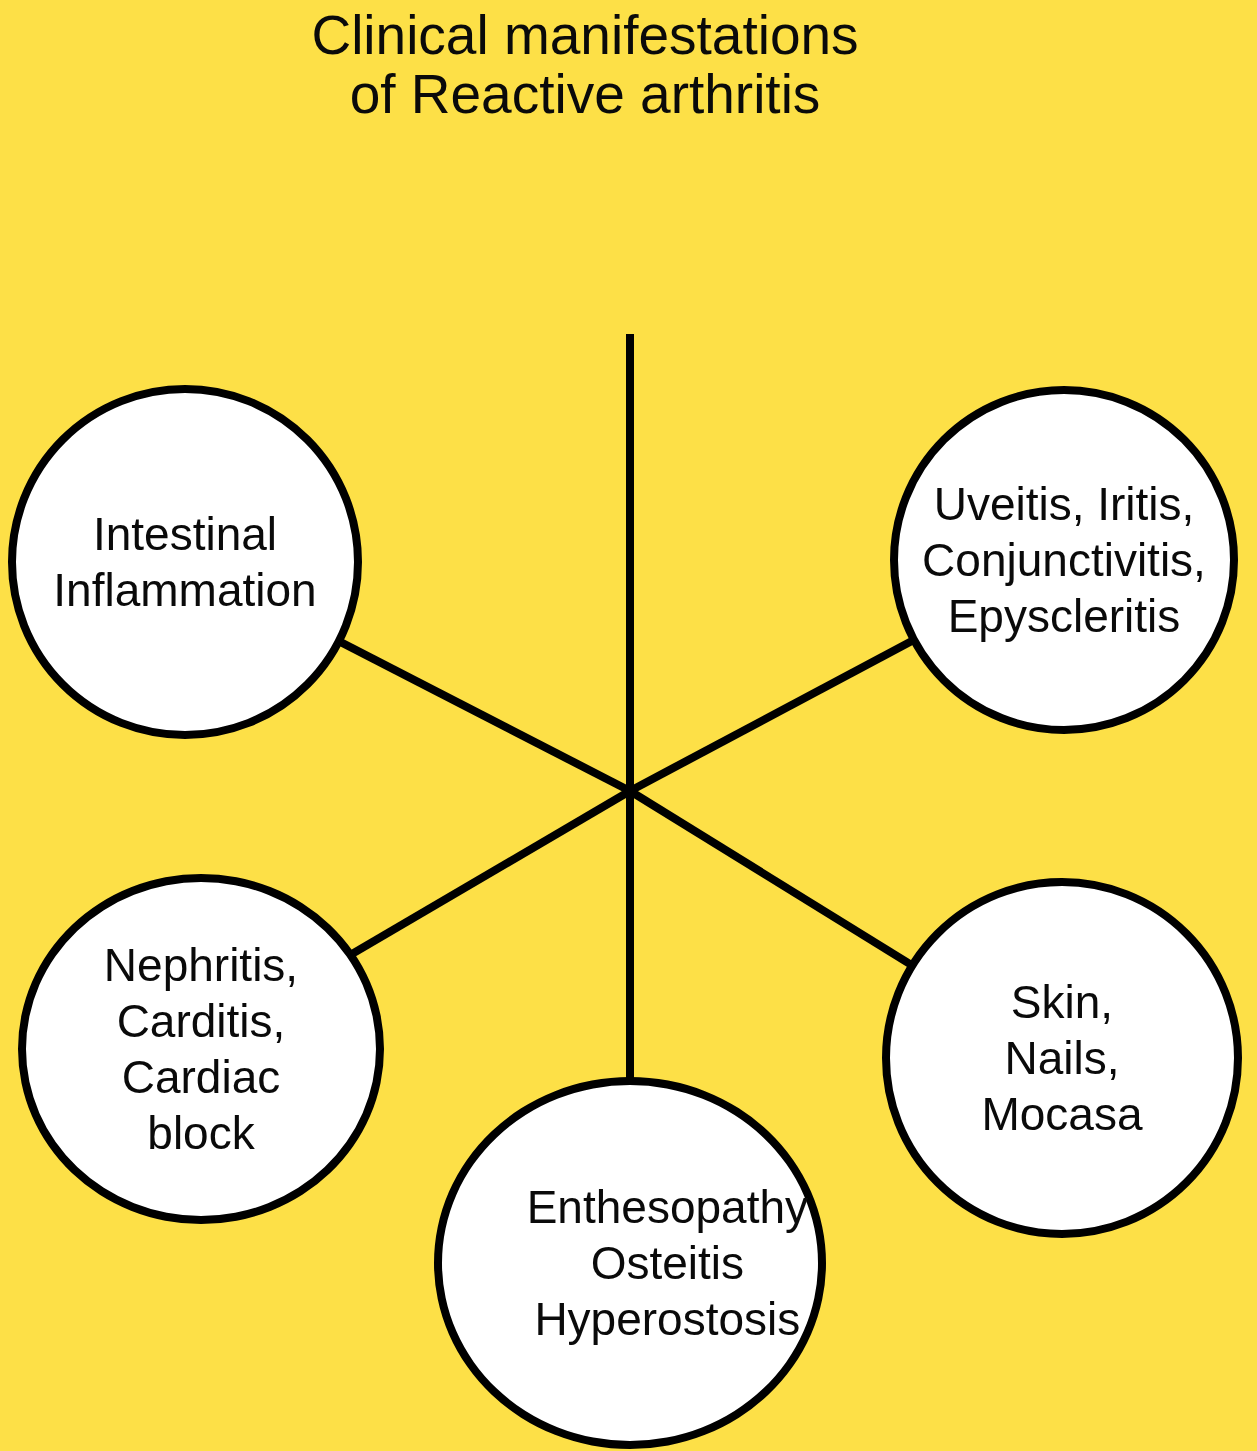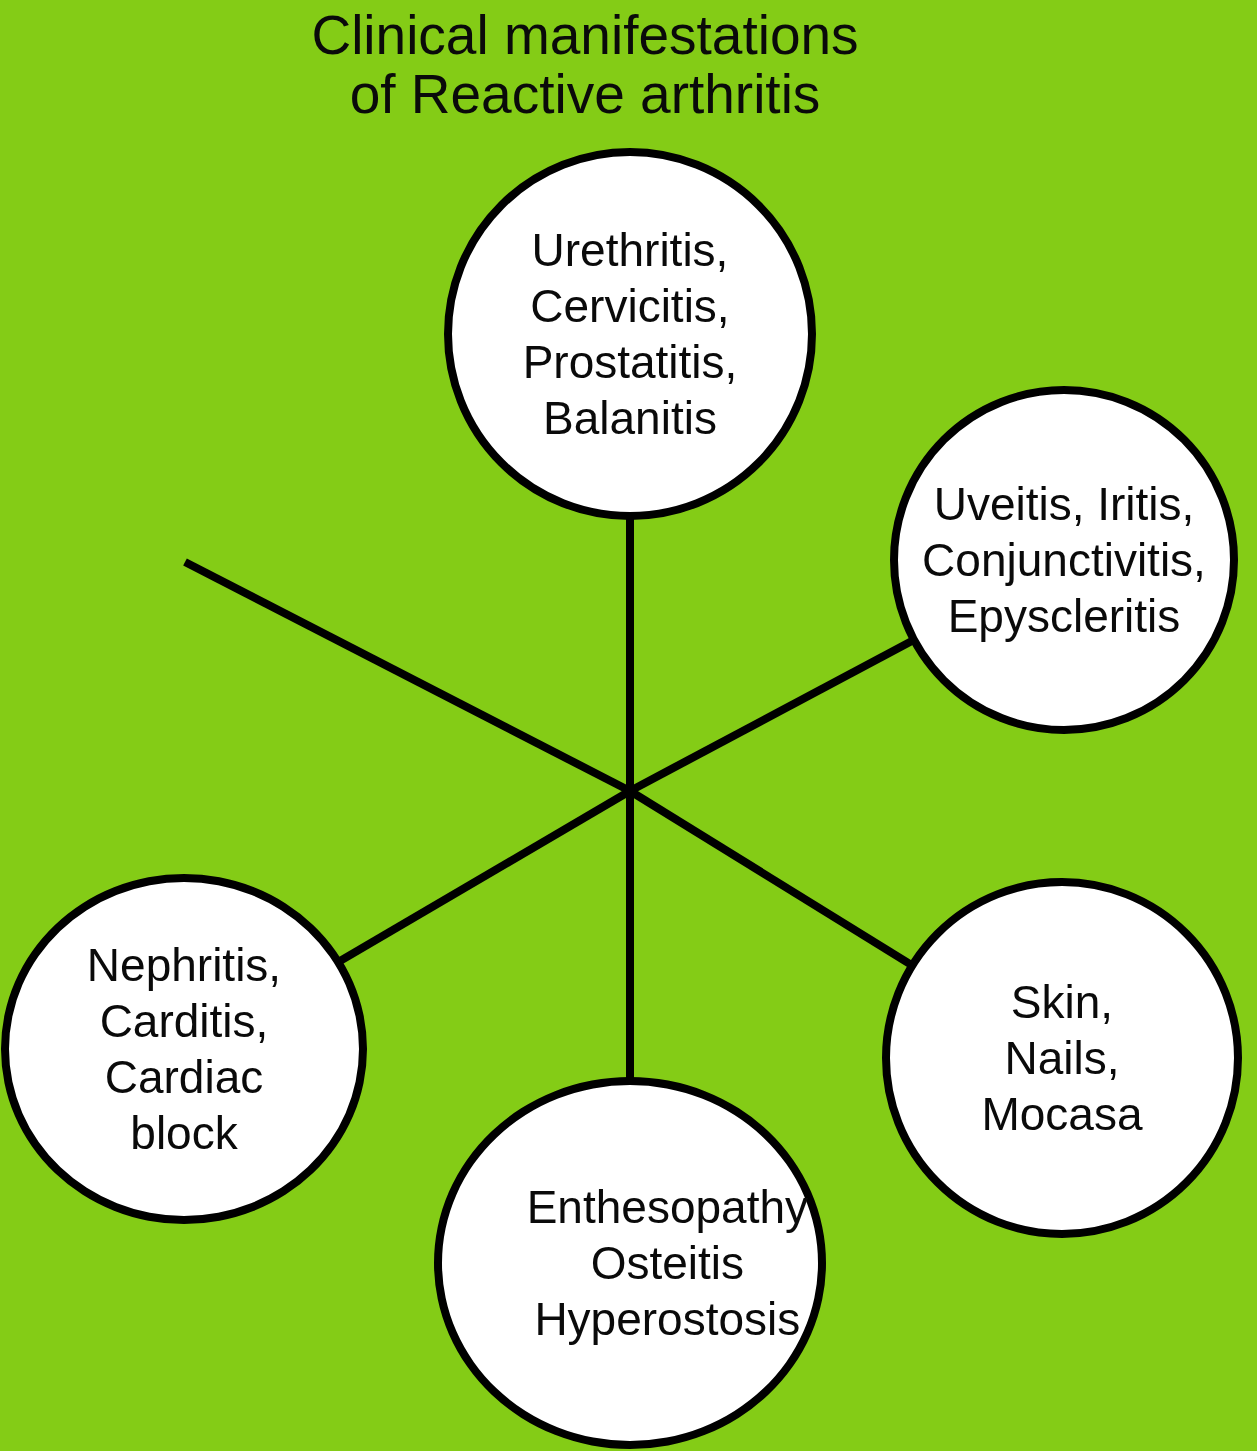--- a/index.html
+++ b/index.html
@@ -4,21 +4,21 @@
 <style>
   html, body {
     margin: 0;
     padding: 0;
     background: #ffffff;
   }
   #canvas {
     position: relative;
     width: 1257px;
     height: 1451px;
-    background: #84cc16;
+    background: #fde047;
     font-family: "Liberation Sans", sans-serif;
     color: #000000;
     overflow: hidden;
   }
   #title {
     position: absolute;
     top: 6px;
     left: 0;
     width: 1170px;
     text-align: center;
@@ -48,54 +48,52 @@
     font-size: 46px;
     line-height: 1.22;
     color: #0a0a0a;
     padding: 0 10px;
   }
   
   #node-center        { left: 444px; top: 621px;  width: 372px; height: 340px; }
   #node-genitourinary { left: 444px; top: 148px;  width: 372px; height: 372px; }
   #node-ocular        { left: 890px; top: 386px;  width: 348px; height: 348px; }
   #node-intestinal    { left: 8px;   top: 385px;  width: 354px; height: 354px; }
-  #node-cardiorenal   { left: 1px;   top: 874px;  width: 366px; height: 350px; }
+  #node-cardiorenal   { left: 18px;   top: 874px;  width: 366px; height: 350px; }
   #node-skin          { left: 882px; top: 878px;  width: 360px; height: 360px; }
   #node-bone          { left: 434px; top: 1077px; width: 392px; height: 372px; justify-content: flex-end; }
 </style>
 </head>
 <body>
 
 <div id="canvas">
 
   <div id="title">Clinical manifestations
 of Reactive arthritis</div>
 
   <svg id="connectors" width="1257" height="1451" viewBox="0 0 1257 1451">
     <line x1="630" y1="791" x2="630" y2="334" stroke="#000" stroke-width="8"></line>
     <line x1="630" y1="791" x2="630" y2="1263" stroke="#000" stroke-width="8"></line>
     <line x1="630" y1="791" x2="185" y2="562" stroke="#000" stroke-width="8"></line>
     <line x1="630" y1="791" x2="1064" y2="560" stroke="#000" stroke-width="8"></line>
     <line x1="630" y1="791" x2="190" y2="1049" stroke="#000" stroke-width="8"></line>
     <line x1="630" y1="791" x2="1062" y2="1058" stroke="#000" stroke-width="8"></line>
   </svg>
 
-  <div class="node" id="node-genitourinary">
-    <div class="node-label">Urethritis,
-Cervicitis,
-Prostatitis,
-Balanitis</div>
-  </div>
 
   <div class="node" id="node-ocular">
     <div class="node-label">Uveitis, Iritis,
 Conjunctivitis,
 Epyscleritis</div>
   </div>
 
+  <div class="node" id="node-intestinal">
+    <div class="node-label">Intestinal
+Inflammation</div>
+  </div>
 
 
   <div class="node" id="node-cardiorenal">
     <div class="node-label">Nephritis,
 Carditis,
 Cardiac
 block</div>
   </div>
 
   <div class="node" id="node-skin">

